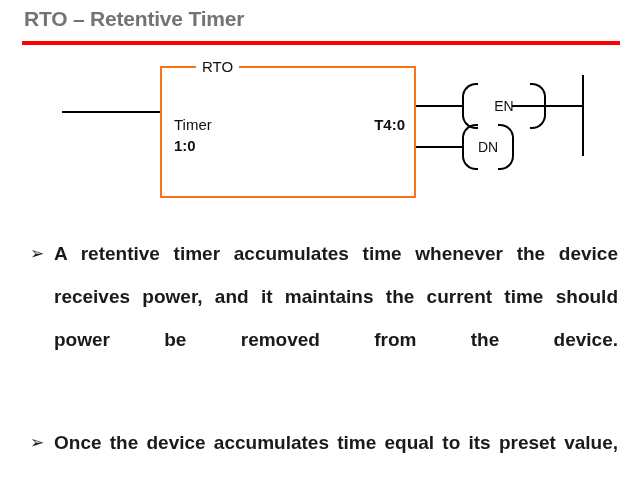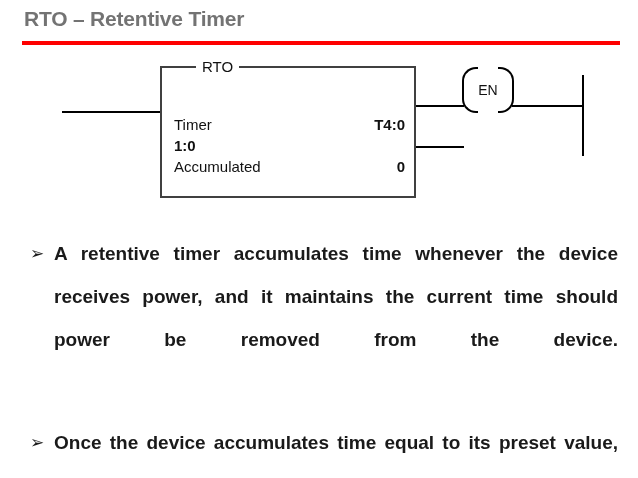--- a/index.html
+++ b/index.html
@@ -57,21 +57,21 @@
     height: 2px;
   }
 
   
   #rto-block {
     position: absolute;
     left: 160px;
     top: 11px;
     width: 256px;
     height: 132px;
-    border: 2px solid #404040;
+    border: 2px solid #f97316;
     box-sizing: border-box;
   }
   
   #rto-tag {
     position: absolute;
     left: 34px;
     top: -11px;
     height: 20px;
     line-height: 20px;
     padding: 0 6px;
@@ -136,21 +136,21 @@
   .coil .coil-label {
     position: absolute;
     left: 0;
     right: 0;
     top: 50%;
     transform: translateY(-50%);
     text-align: center;
     font-size: 14px;
     line-height: 14px;
   }
-  #coil-en { left: 462px; top: 12px; }
+  #coil-en { left: 462px; top: 28px; padding-left: 32px; }
   #coil-dn { left: 462px; top: 69px; }
 
   
   #wire-en-rail { left: 512px; top: 50px; width: 72px; height: 2px; }
 
   
   #rail-right { left: 582px; top: 20px; width: 2px; height: 81px; }
 
   
   #body {
@@ -201,37 +201,38 @@
 
 
     <div id="rto-rows">
       <div class="rto-row">
         <span class="rto-label">Timer</span>
         <span class="rto-value">T4:0</span>
       </div>
       <div class="rto-row">
         <span class="rto-value">1:0</span>
       </div>
-      <div class="rto-row">
-        <span class="rto-label">Accumulated</span>
-        <span class="rto-value">0</span>
-      </div>
     </div>
 
   </div>
 
   <div class="wire" id="branch-en"></div>
   <div class="wire" id="branch-dn"></div>
 
   <div class="coil" id="coil-en">
     <span class="coil-arc left"></span>
     <span class="coil-arc right"></span>
     <span class="coil-label">EN</span>
   </div>
 
+  <div class="coil" id="coil-dn">
+    <span class="coil-arc left"></span>
+    <span class="coil-arc right"></span>
+    <span class="coil-label">DN</span>
+  </div>
 
   <div class="wire" id="wire-en-rail"></div>
 
   <div class="wire" id="rail-right"></div>
 
 </div>
 
 <div id="body">
 
   <div class="bullet">

